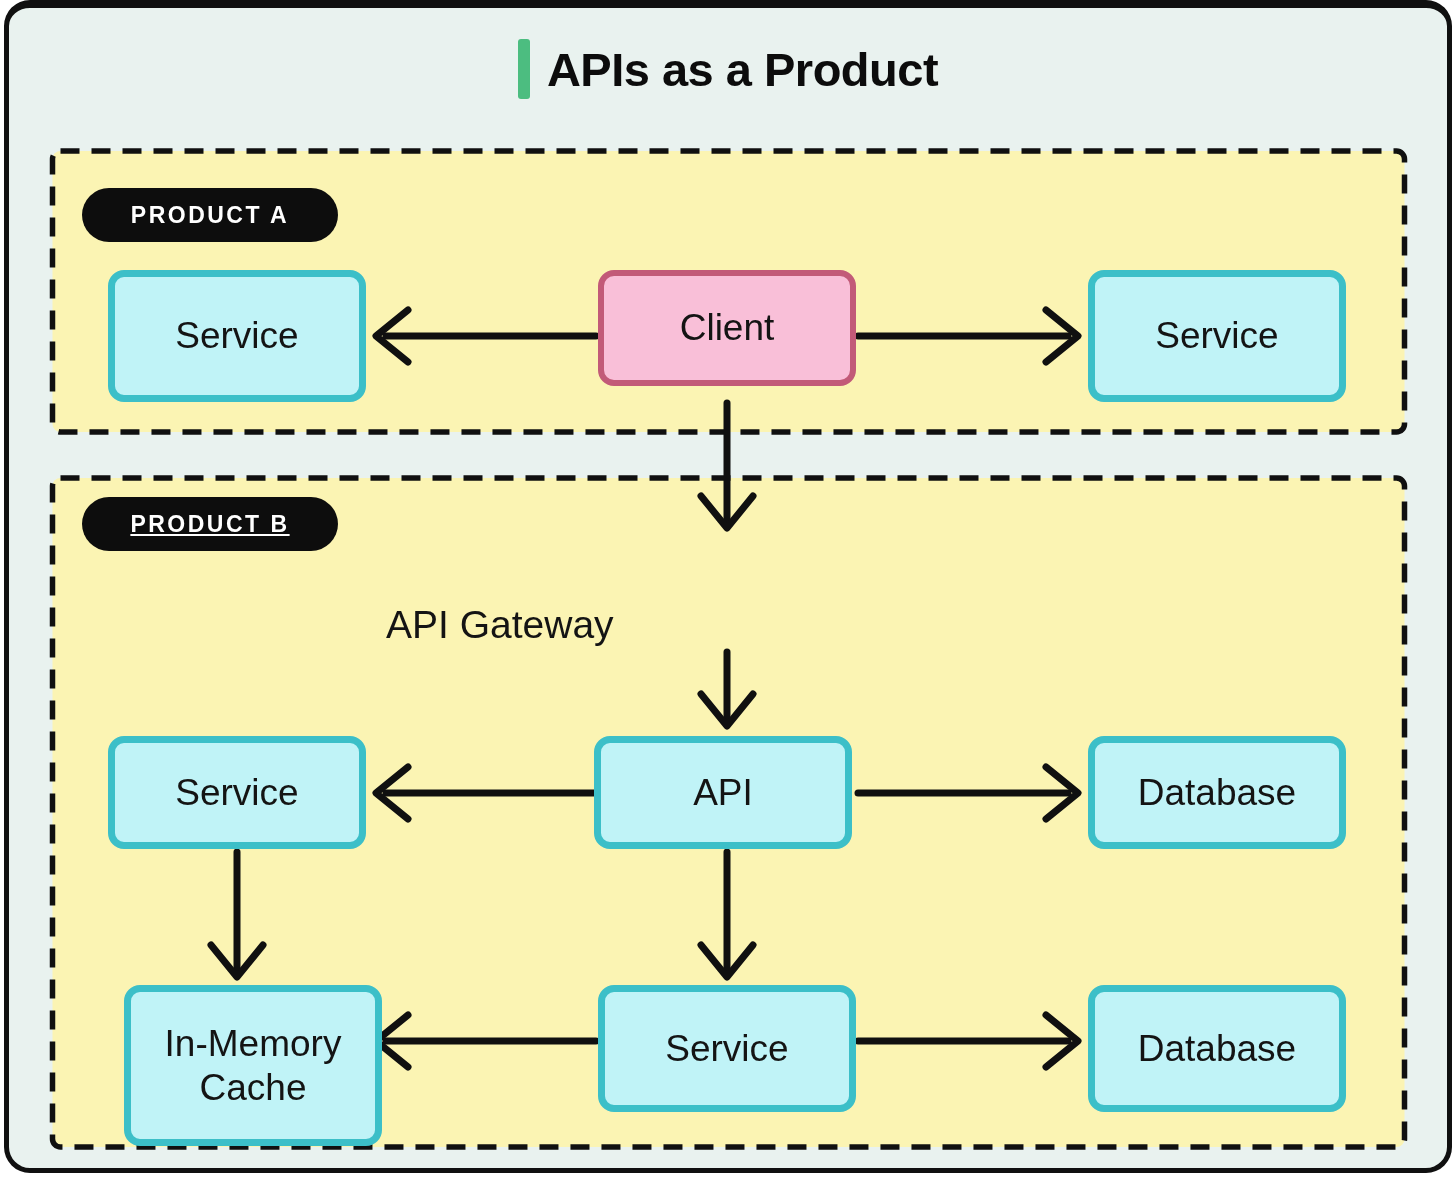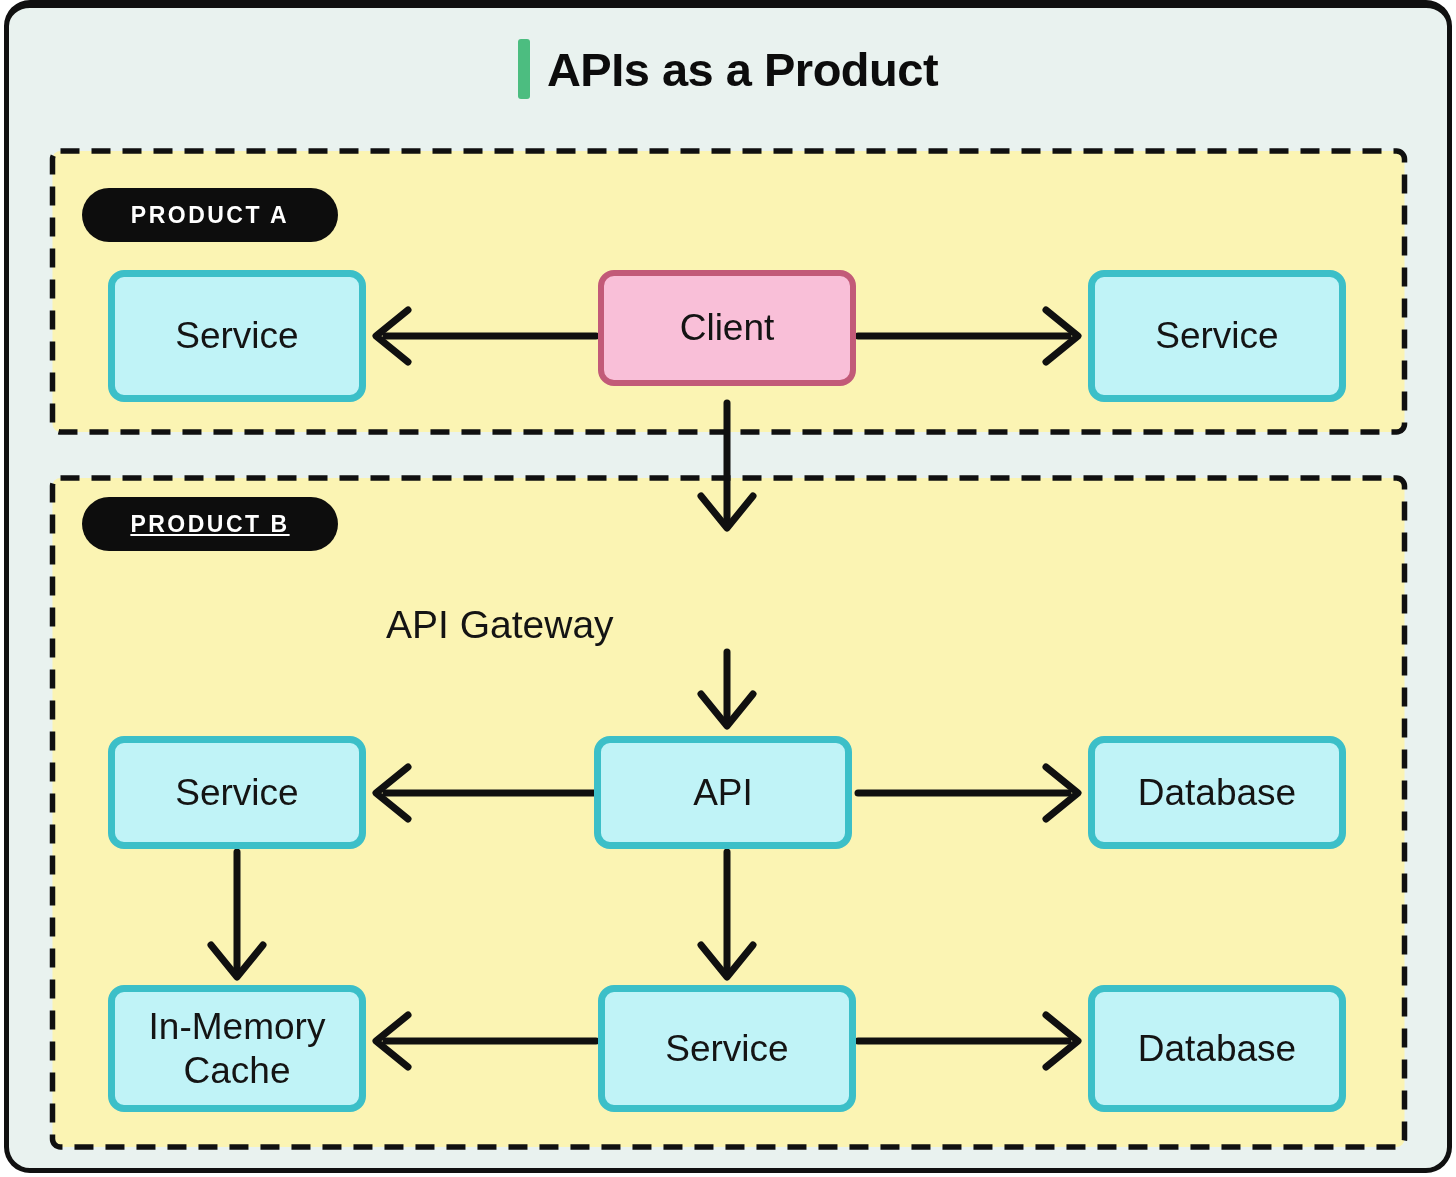--- a/index.html
+++ b/index.html
@@ -96,21 +96,21 @@
   .node.pink {
     background: var(--node-pink-fill, #f9bfd8);
     border: 6px solid var(--node-pink-border, #c25a78);
   }
   #node-service-a-left  { left: 108px;  top: 270px; width: 258px; height: 132px; }
   #node-client          { left: 598px;  top: 270px; width: 258px; height: 116px; }
   #node-service-a-right { left: 1088px; top: 270px; width: 258px; height: 132px; }
   #node-service-mid     { left: 108px;  top: 736px; width: 258px; height: 113px; }
   #node-api             { left: 594px;  top: 736px; width: 258px; height: 113px; }
   #node-database-mid    { left: 1088px; top: 736px; width: 258px; height: 113px; }
-  #node-cache           { left: 108px;  top: 985px; width: 258px; height: 127px; }
+  #node-cache           { left: 124px;  top: 985px; width: 258px; height: 161px; }
   #node-service-bottom  { left: 598px;  top: 985px; width: 258px; height: 127px; }
   #node-database-bottom { left: 1088px; top: 985px; width: 258px; height: 127px; }
   .gateway-label {
     position: absolute;
     left: 386px;
     top: 574px;
     font-size: 39px;
     font-weight: 400;
     color: #141414;
     margin-top: 29px;

